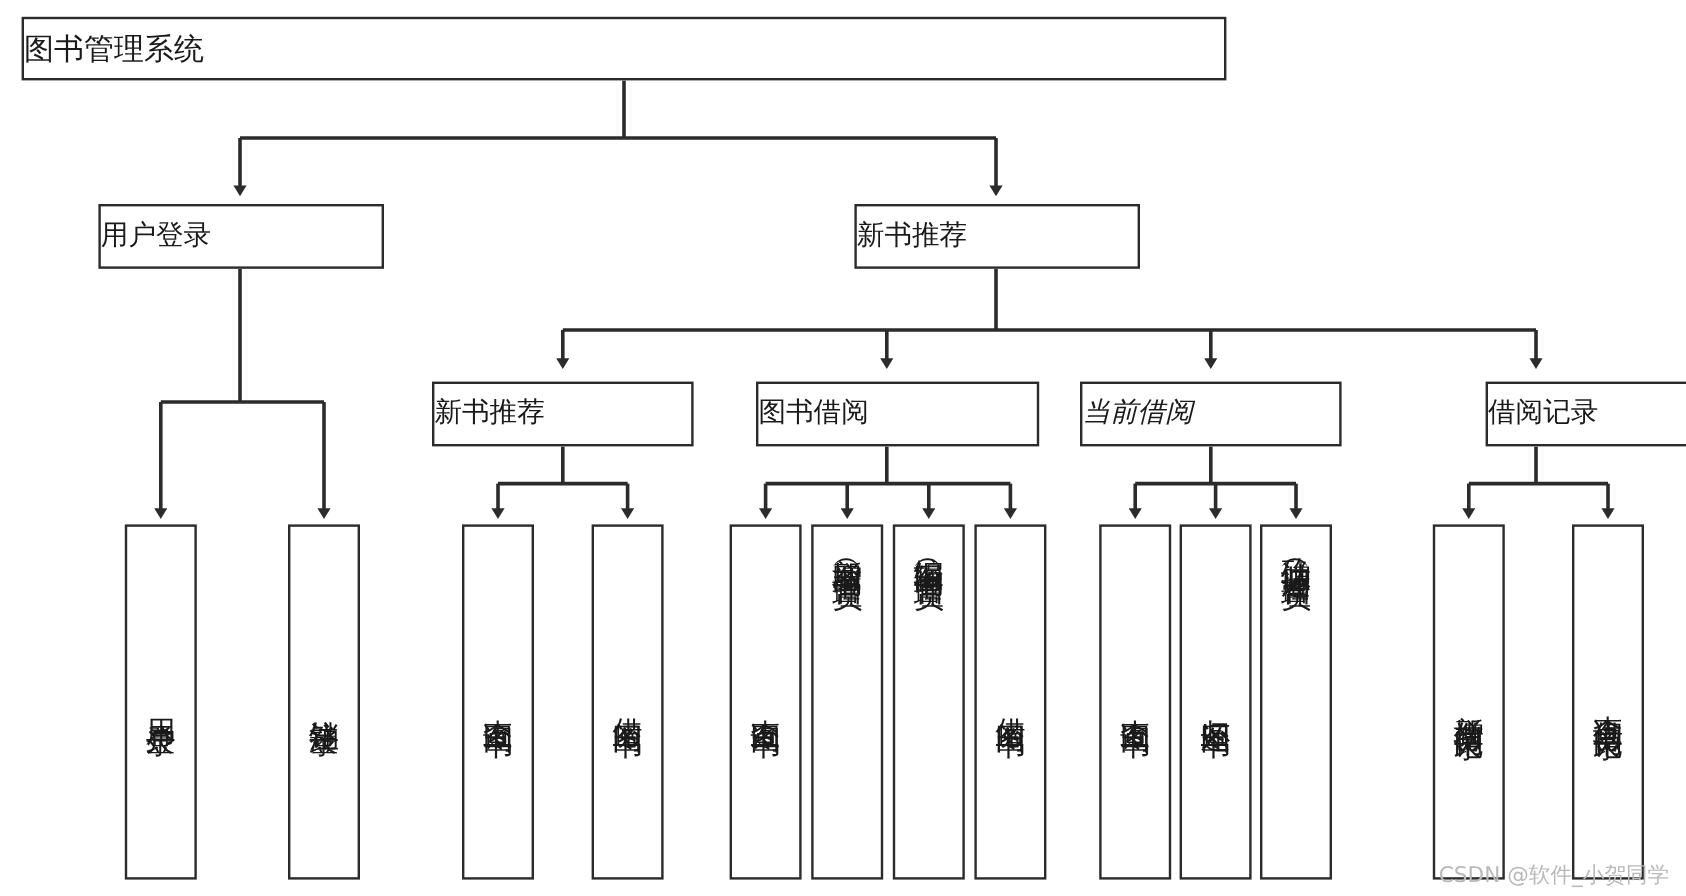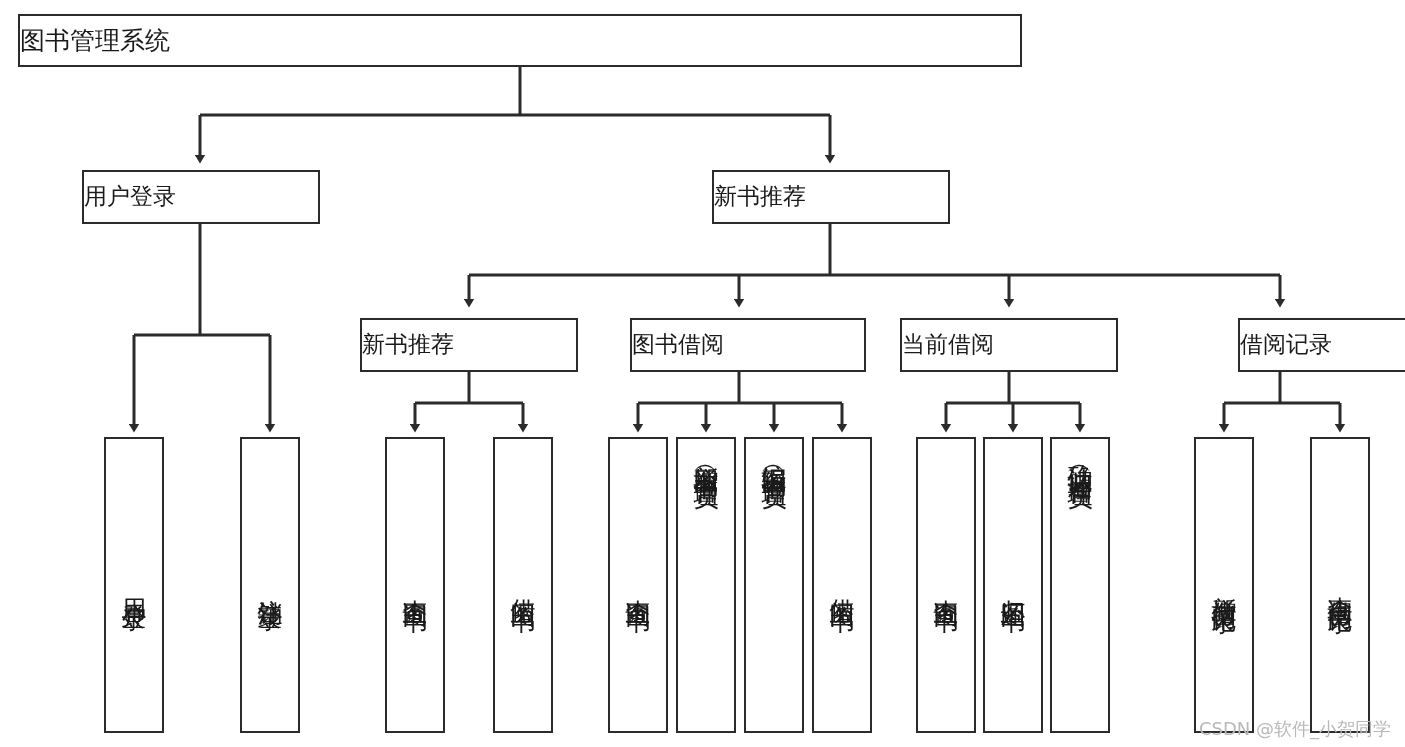--- a/index.html
+++ b/index.html
@@ -152,21 +152,21 @@
   <div class="node lvl1" style="left:712px; top:170px; width:238px;">
     <span class="node-label">新书推荐</span>
   </div>
 
   <div class="node lvl2" style="left:360px; top:318px; width:218px;">
     <span class="node-label">新书推荐</span>
   </div>
   <div class="node lvl2" style="left:630px; top:318px; width:236px;">
     <span class="node-label">图书借阅</span>
   </div>
-  <div class="node lvl2" style="left:900px; top:318px; width:218px;">
+  <div class="node lvl2" style="left:900px; top:318px; width:218px;font-style:italic;">
     <span class="node-label">当前借阅</span>
   </div>
   <div class="node lvl2" style="left:1238px; top:318px; width:194px;">
     <span class="node-label">借阅记录</span>
   </div>
 
   <div class="node leaf centered" style="left:104px;">
     <span class="node-label">用户登录</span>
   </div>
   <div class="node leaf centered" style="left:240px;">

